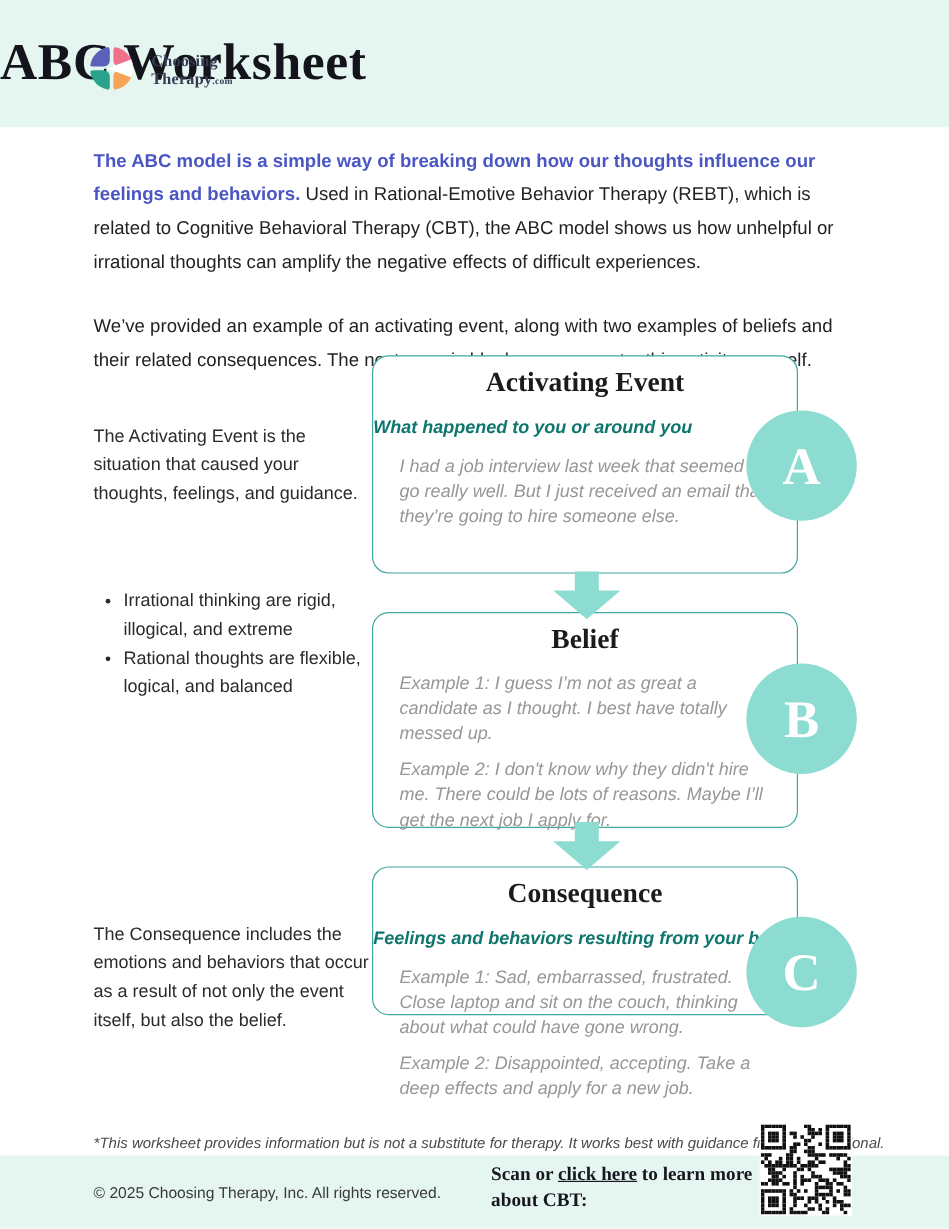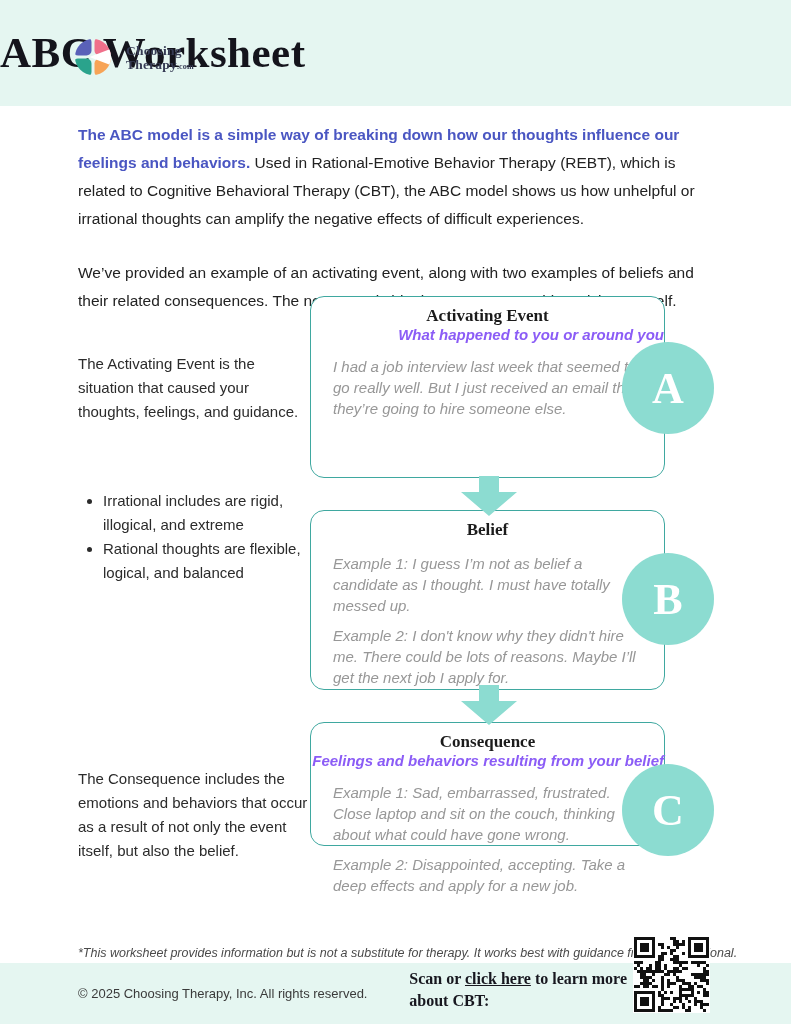--- a/index.html
+++ b/index.html
@@ -35,23 +35,23 @@
   .side-c { top:767px; width:230px; }
   .side ul { margin:0; padding-left:25px; }
 
   
   .abox { position:absolute; left:310px; width:355px; background:#ffffff;
           border:1.5px solid #3fa8a0; border-radius:14px; z-index:1; padding-top:9px; }
   .box-a { top:296px; height:182px; }
   .box-b { top:510px; height:180px; }
   .box-c { top:722px; height:124px; }
   .box-title { text-align:center; font-family:"Liberation Serif", serif; font-weight:bold;
-               font-size:17px; color:#1b1b1b; }
-  .box-subtitle { text-align:right; font-style:italic; font-weight:bold; font-size:15px;
-                  color:#8b5cf6; margin-top:0; }
+               font-size:23px; color:#1b1b1b; }
+  .box-subtitle { text-align:left; font-style:italic; font-weight:bold; font-size:15px;
+                  color:#0f766e; margin-top:16px; }
   .box-body { margin:13px 22px 0 22px; font-style:italic; font-size:15px;
               line-height:21px; color:#979797; }
   .box-body p { margin-bottom:9px; }
 
   
   .circle { position:absolute; left:622px; width:92px; height:92px; border-radius:50%;
             background:#8cdcd1; color:#ffffff; font-family:"Liberation Serif", serif;
             font-weight:bold; font-size:44px; display:flex; align-items:center;
             justify-content:center; z-index:3; }
   .circle-a { top:342px; }
@@ -124,29 +124,29 @@
     </div>
 
   <div class="arrow arrow-1">
     <svg width="56" height="40" viewBox="0 0 56 40">
         <path d="M18 0 H38 V16 H56 L28 40 L0 16 H18 Z" fill="#8cdcd1"></path>
       </svg>
   </div>
 
   <div class="side side-b">
     <ul>
-      <li>Irrational includes are rigid, illogical, and extreme</li>
+      <li>Irrational thinking are rigid, illogical, and extreme</li>
       <li>Rational thoughts are flexible, logical, and balanced</li>
     </ul>
   </div>
 
   <div class="abox box-b">
     <div class="box-title">Belief</div>
     <div class="box-body">
-      <p>Example 1: I guess I’m not as belief a candidate as I thought. I must have totally messed up.</p>
+      <p>Example 1: I guess I’m not as great a candidate as I thought. I best have totally messed up.</p>
       <p>Example 2: I don't know why they didn't hire me. There could be lots of reasons. Maybe I’ll get the next job I apply for.</p>
     </div>
   </div>
   <div class="circle circle-b">
       <span>B</span>
     </div>
 
   <div class="arrow arrow-2">
     <svg width="56" height="40" viewBox="0 0 56 40">
         <path d="M18 0 H38 V16 H56 L28 40 L0 16 H18 Z" fill="#8cdcd1"></path>

